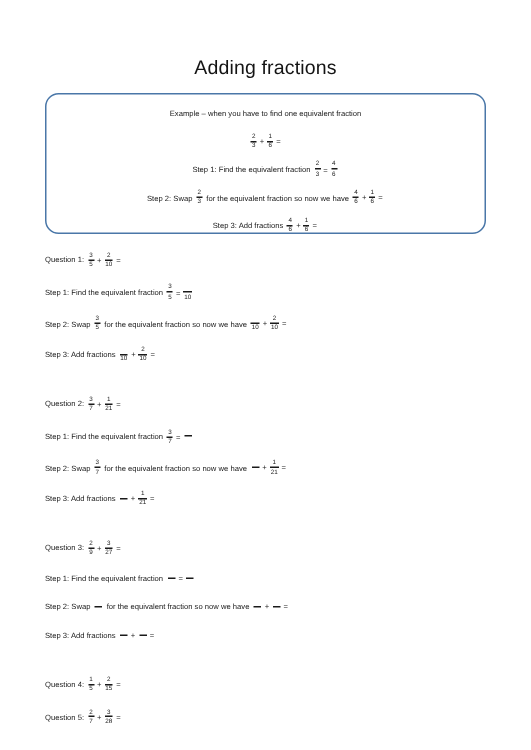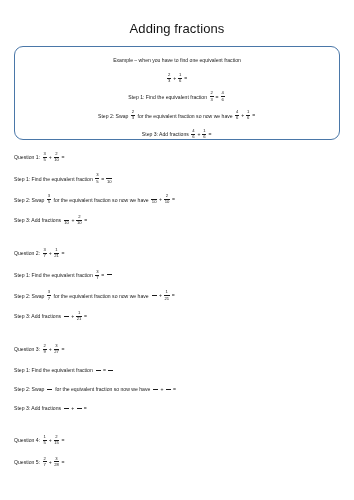--- a/index.html
+++ b/index.html
@@ -12,21 +12,21 @@
     height: 500px;
     font-family: "Liberation Sans", sans-serif;
     color: #1a1a1a;
     overflow: hidden;
     position: relative;
   }
   .page {
     width: 354px;
     height: 500px;
     box-sizing: border-box;
-    padding: 0;
+    padding: 16px;
     position: relative;
   }
 
   
   .doc-title {
     text-align: center;
     font-size: 13px;
     font-weight: 400;
     letter-spacing: 0.1px;
     color: #141414;

